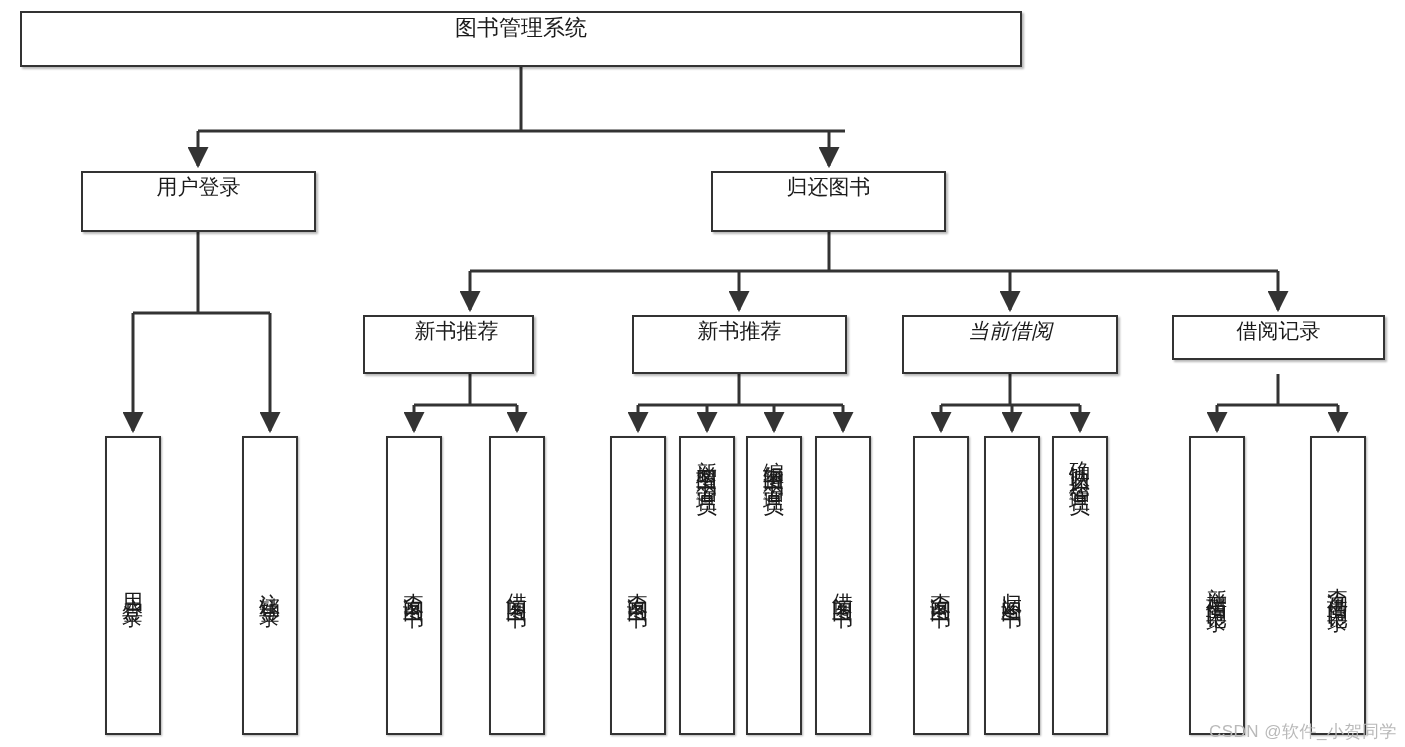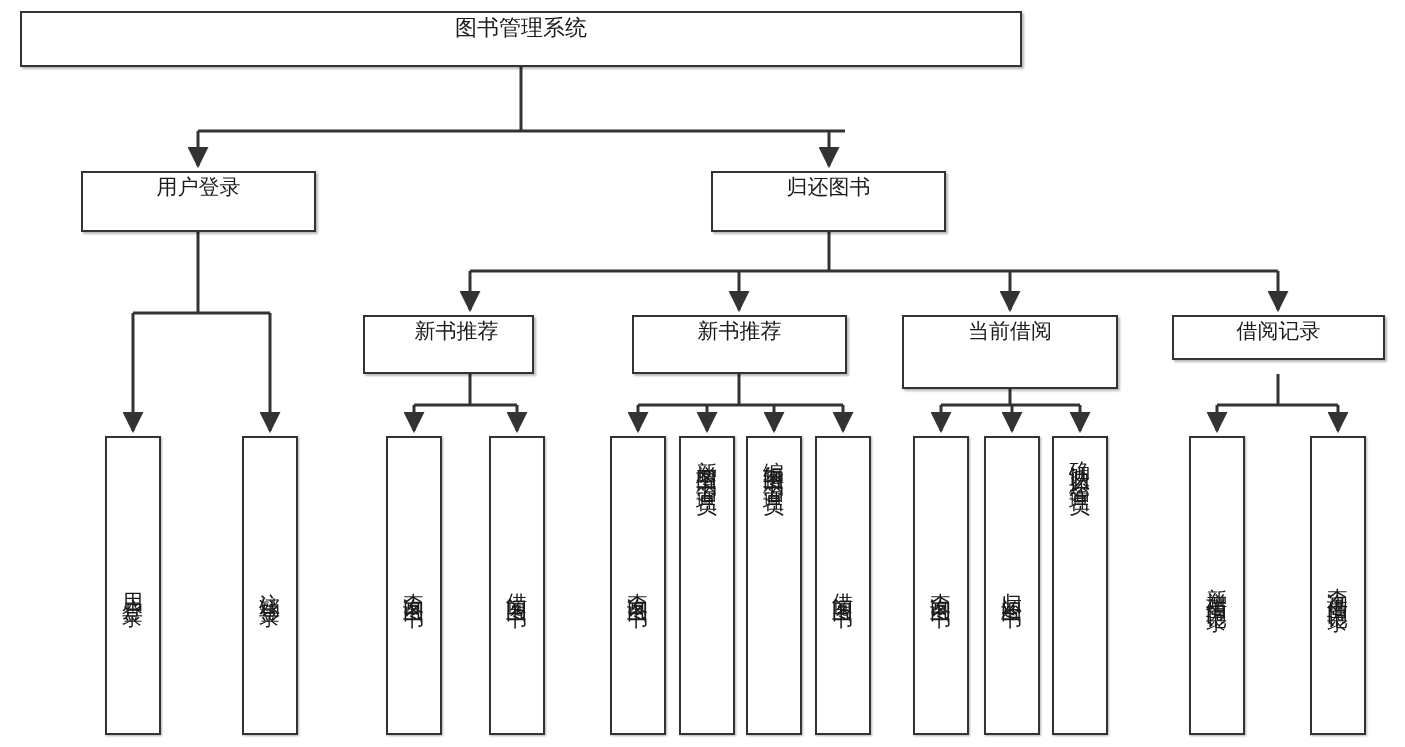--- a/index.html
+++ b/index.html
@@ -138,21 +138,21 @@
       </div>
       <div class="node lvl2" style="left: 711px; top: 171px; width: 235px; height: 61px;">
         <span>归还图书</span>
       </div>
       <div class="node lvl3" style="left: 363px; top: 315px; width: 171px; height: 59px; padding-left: 16px;">
         <span>新书推荐</span>
       </div>
       <div class="node lvl3" style="left: 632px; top: 315px; width: 215px; height: 59px;">
         <span>新书推荐</span>
       </div>
-      <div class="node lvl3" style="left: 902px; top: 315px; width: 216px; height: 74px;">
+      <div class="node lvl3" style="left: 902px; top: 315px; width: 216px; height: 59px; font-style: italic;">
         <span>当前借阅</span>
       </div>
       <div class="node lvl3" style="left: 1172px; top: 315px; width: 213px; height: 45px;">
         <span>借阅记录</span>
       </div>
       <div class="node leaf align-center" style="left: 105px; top: 436px; width: 56px; height: 299px;">
         <span class="leaf-text">用户登录</span>
       </div>
       <div class="node leaf align-center" style="left: 242px; top: 436px; width: 56px; height: 299px;">
         <span class="leaf-text">注销登录</span>
@@ -185,13 +185,14 @@
         <span class="leaf-text">确认归还（管理员）</span>
       </div>
       <div class="node leaf align-center" style="left: 1189px; top: 436px; width: 56px; height: 299px;">
         <span class="leaf-text">新增借阅记录</span>
       </div>
       <div class="node leaf align-center" style="left: 1310px; top: 436px; width: 56px; height: 299px;">
         <span class="leaf-text">查询借阅记录</span>
       </div>
     </div>
 
+  <div id="watermark">CSDN @软件_小贺同学</div>
 </div>
 
 </body></html>

